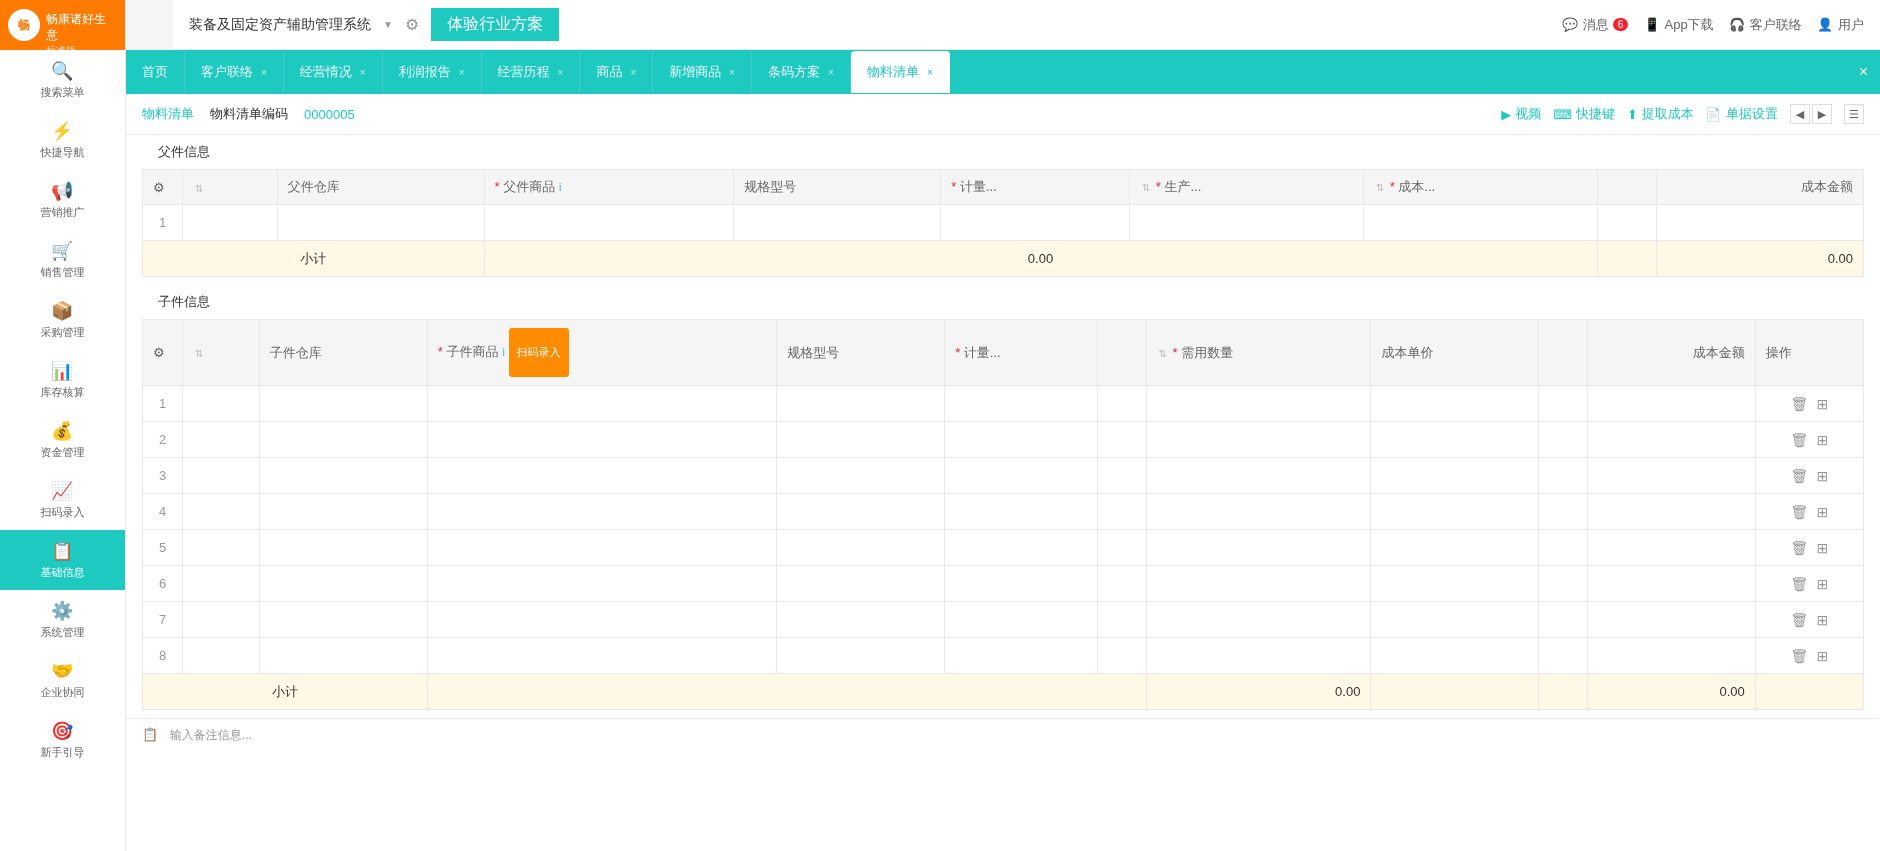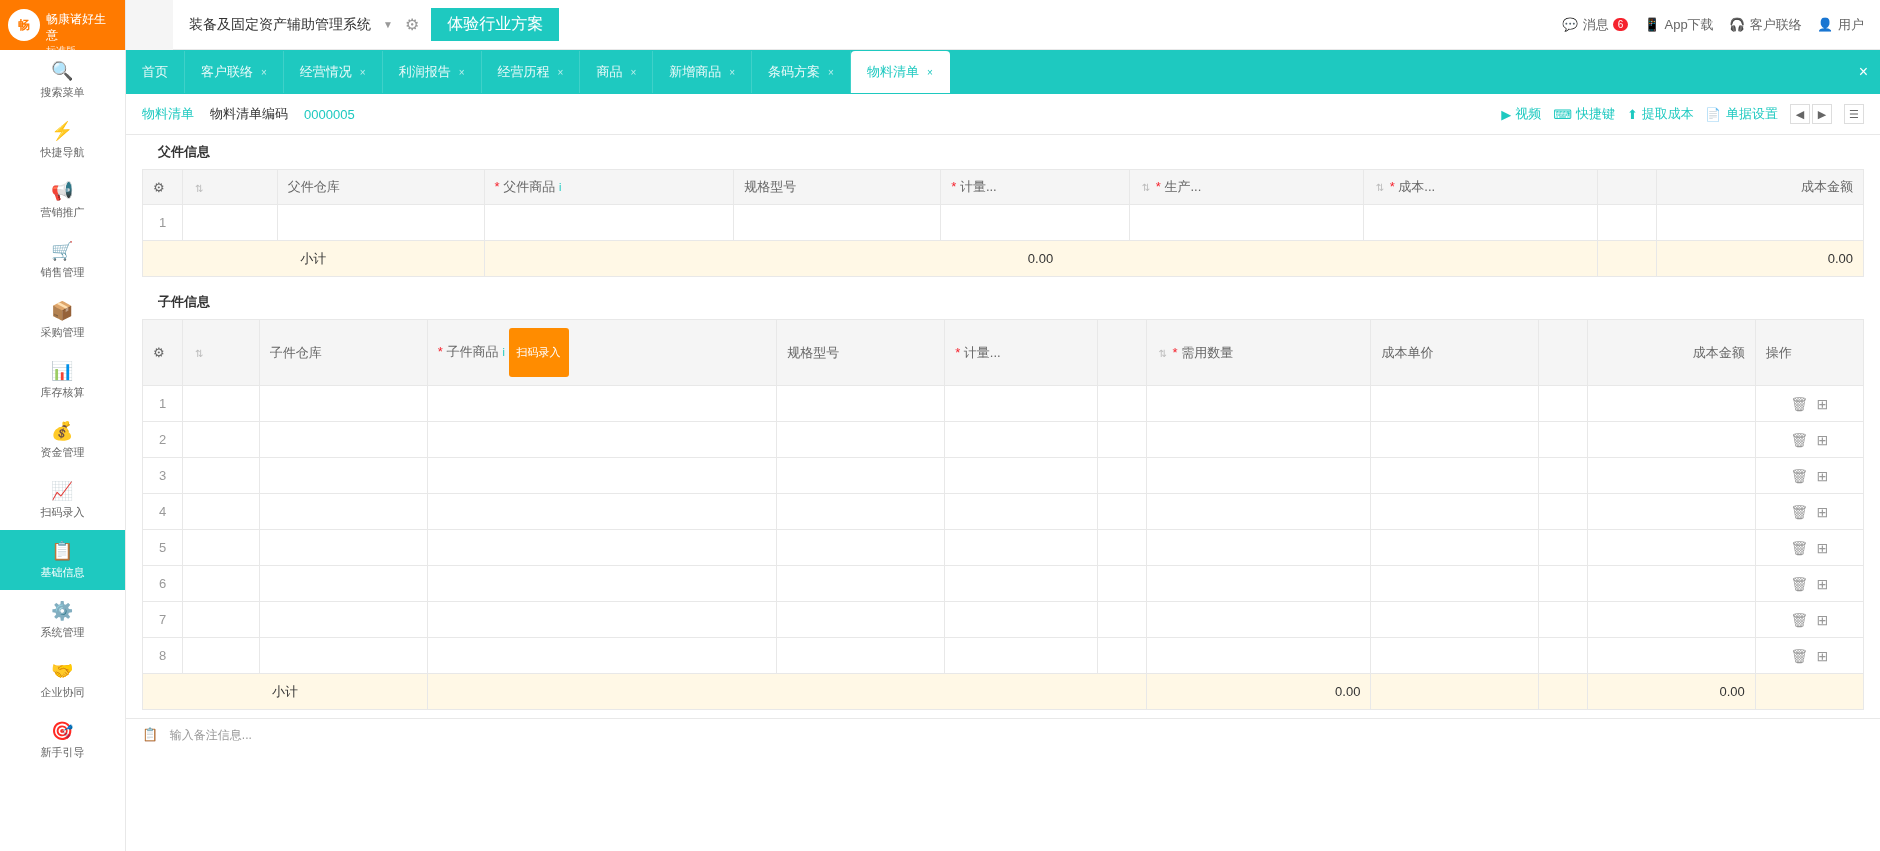--- a/index.html
+++ b/index.html
@@ -121,21 +121,21 @@
     .breadcrumb-code { color: #1ec9c0; font-size: 13px; margin-left: 8px; }
     .breadcrumb-actions { margin-left: auto; display: flex; align-items: center; gap: 12px; }
     .breadcrumb-action { display: flex; align-items: center; gap: 4px; color: #1ec9c0; cursor: pointer; font-size: 12px; }
     .nav-arrows { display: flex; gap: 2px; }
     .nav-arrow { width: 20px; height: 20px; border: 1px solid #ddd; background: #fff; cursor: pointer; display: flex; align-items: center; justify-content: center; font-size: 11px; color: #666; }
 
     
     .section-header {
       padding: 8px 16px;
       font-size: 13px;
-      font-weight: 700;
+      font-weight: 400;
       color: #333;
       background: #fff;
     }
 
     
     .data-table { width: 100%; border-collapse: collapse; }
     .data-table th {
       background: #f5f5f5;
       border: 1px solid #e8e8e8;
       padding: 8px 10px;

